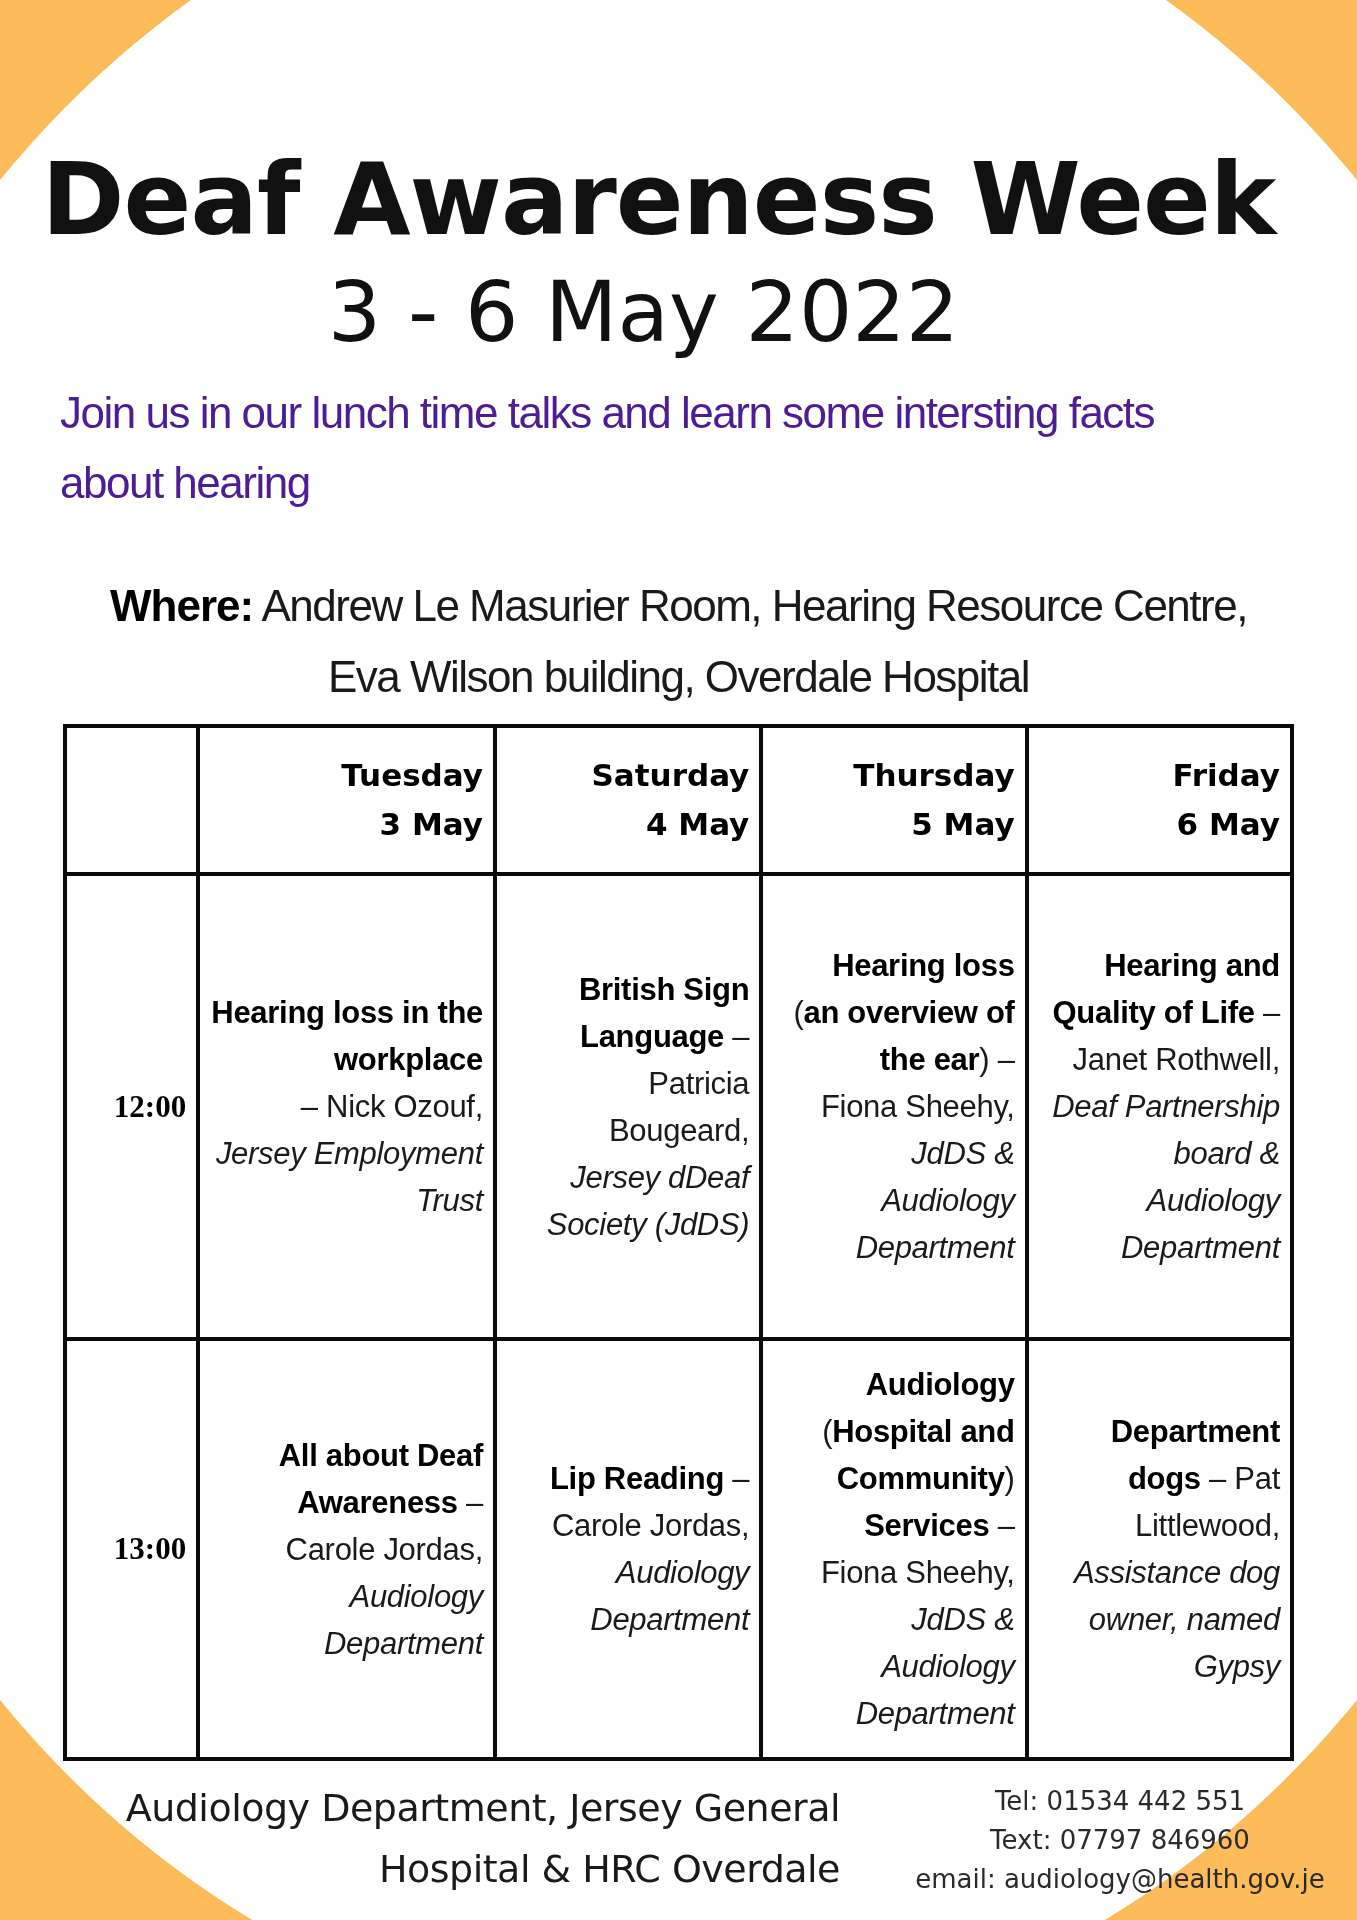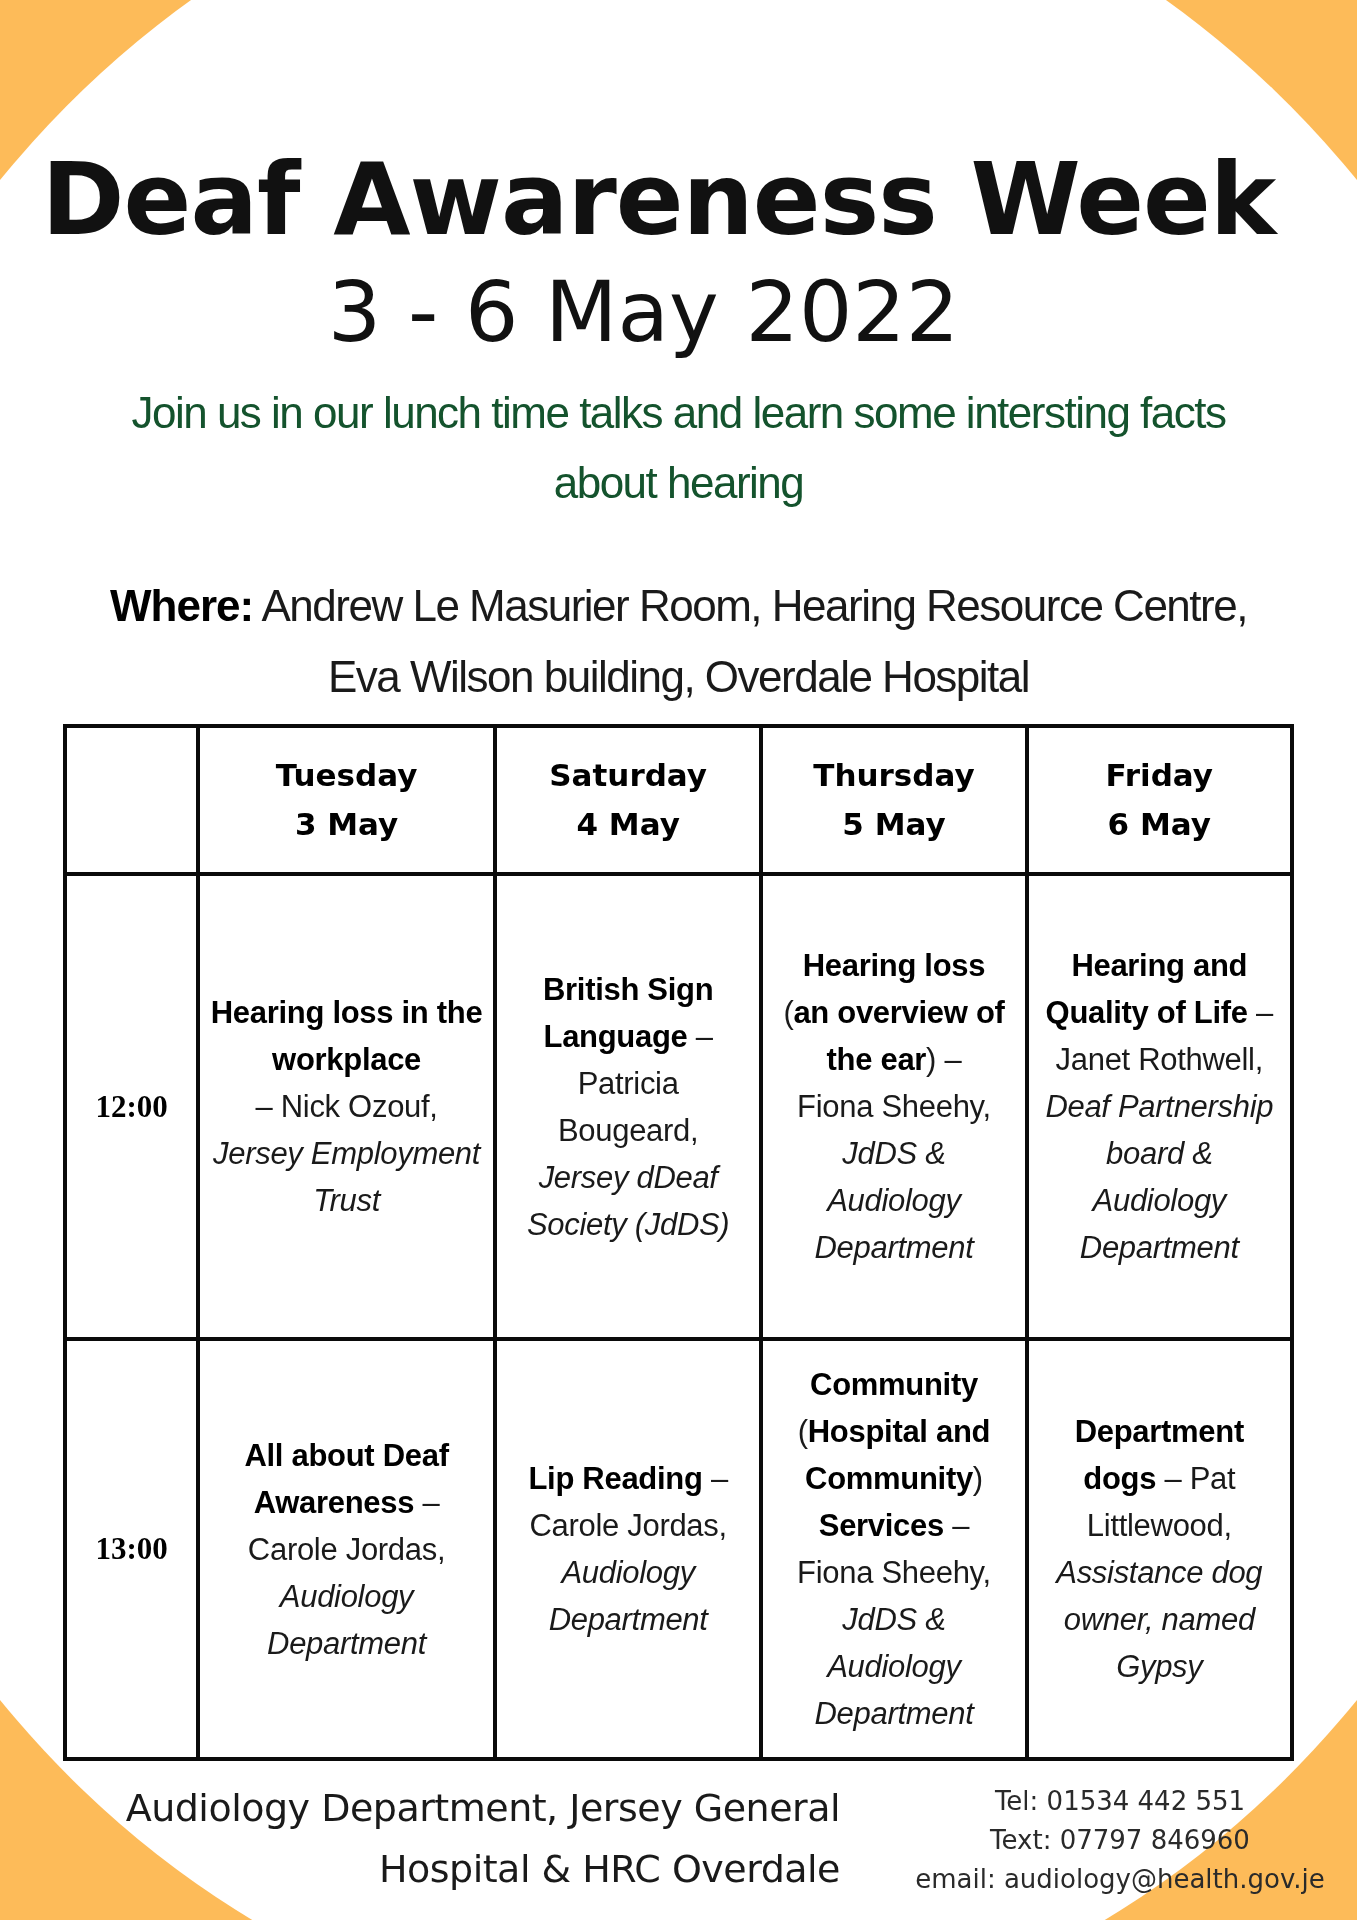--- a/index.html
+++ b/index.html
@@ -23,40 +23,40 @@
     font-family: "DejaVu Sans", sans-serif; font-weight: bold;
     font-size: 100px; line-height: 120px; letter-spacing: -1px;
     margin-left: -20px;
   }
   .dates {
     position: absolute; left: 0; width: 1357px; top: 262px; text-align: center;
     font-family: "DejaVu Sans", sans-serif; font-weight: normal;
     font-size: 84px; line-height: 100px; margin-left: -35px;
   }
   .intro {
-    position: absolute; left: 60px; width: 1237px; top: 378px; text-align: center;
+    position: absolute; left: 60px; width: 1237px; top: 378px; 
     font-family: "Liberation Sans Narrow", "Liberation Sans", sans-serif;
     font-size: 44px; line-height: 70px; letter-spacing: -1.5px;
-    color: #14532d; font-weight: normal;
+    color: #4c1d95; font-weight: normal;
   }
   .where {
     position: absolute; left: 40px; width: 1277px; top: 570px; text-align: center;
     font-family: "Liberation Sans", sans-serif;
     font-size: 44px; line-height: 71px; letter-spacing: -1.5px; color: #1a1a1a;
   }
   .where b { font-weight: bold; color: #000; letter-spacing: -1px; }
 
   table.schedule {
     position: absolute; left: 63px; top: 724px;
     width: 1231px; height: 1033px;
     border-collapse: collapse; table-layout: fixed;
     background: #fff;
   }
   table.schedule td, table.schedule th {
-    border: 4px solid #0a0a0a; text-align: center; vertical-align: middle;
+    border: 4px solid #0a0a0a; text-align: right; vertical-align: middle;
     padding: 0 10px;
   }
   .col-time { width: 131px; }
   .col-tue { width: 292px; }
   .col-wed { width: 262px; }
   .col-thu { width: 261px; }
   .col-fri { width: 261px; }
   tr.head { height: 148px; }
   tr.row1 { height: 465px; }
   tr.row2 { height: 420px; }
@@ -169,21 +169,21 @@
         <span class="t">All about Deaf Awareness</span><span class="l"> – </span><br>
         <span class="l">Carole Jordas,</span><br>
         <span class="i">Audiology Department</span>
       </td>
       <td class="session">
         <span class="t">Lip Reading</span><span class="l"> – </span><br>
         <span class="l">Carole Jordas,</span><br>
         <span class="i">Audiology Department</span>
       </td>
       <td class="session">
-        <span class="t">Community</span><br>
+        <span class="t">Audiology</span><br>
         <span class="l">(</span><span class="t">Hospital and Community</span><span class="l">)</span><br>
         <span class="t">Services</span><span class="l"> – </span><br>
         <span class="l">Fiona Sheehy,</span><br>
         <span class="i">JdDS &amp; Audiology Department</span>
       </td>
       <td class="session">
         <span class="t">Department dogs</span><span class="l"> – </span>
         <span class="l">Pat Littlewood,</span><br>
         <span class="i">Assistance dog owner, named Gypsy</span>
       </td>

